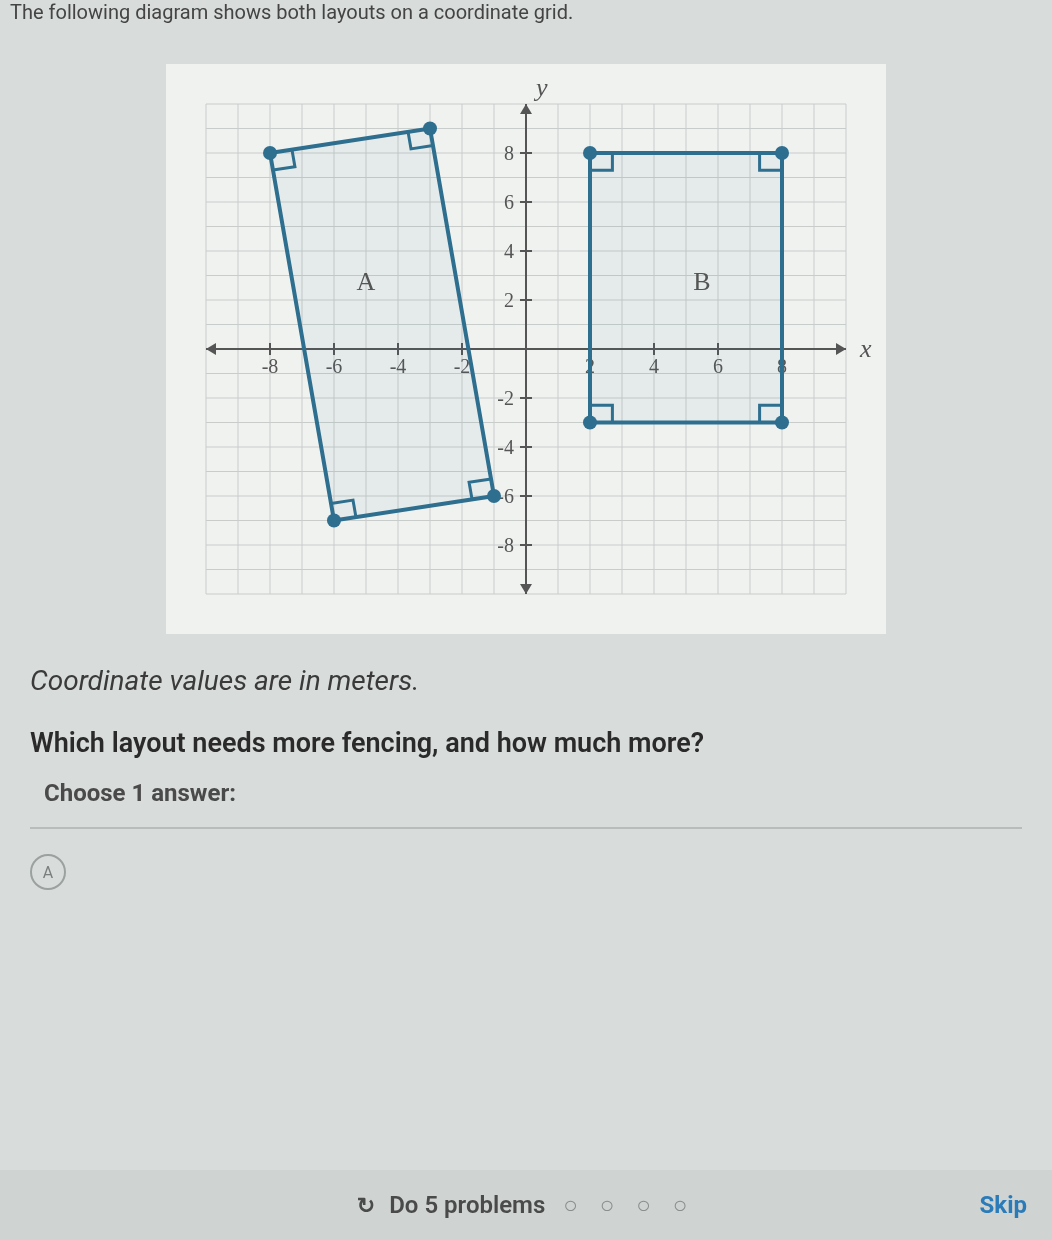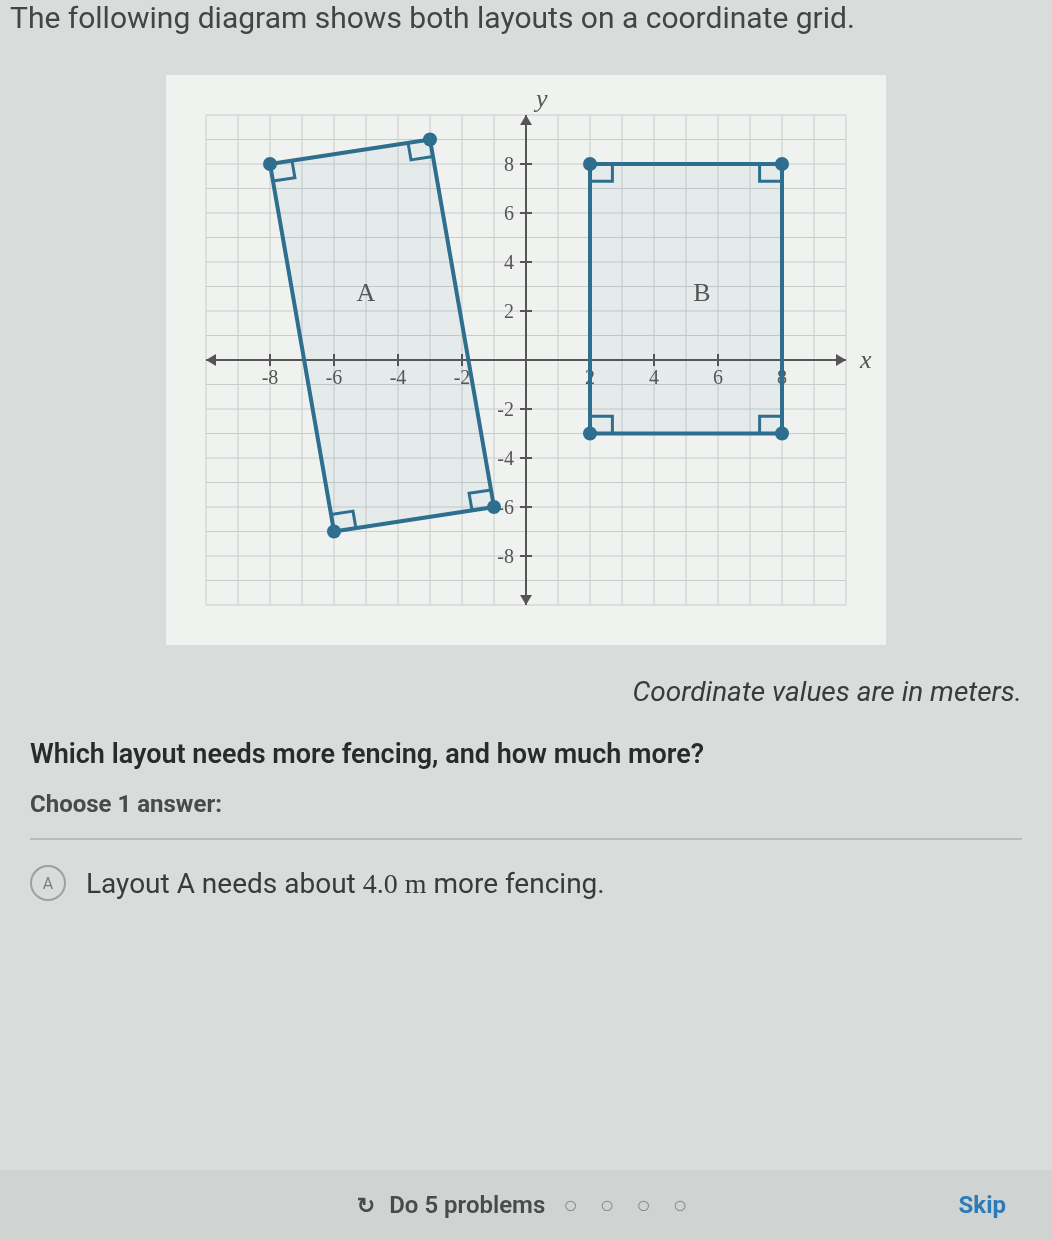--- a/index.html
+++ b/index.html
@@ -6,47 +6,47 @@
   body {
     width: 1052px;
     height: 1240px;
     background: #d8dcdb;
     font-family: -apple-system, BlinkMacSystemFont, "Segoe UI", Roboto, sans-serif;
     color: #2f2f2f;
     overflow: hidden;
     position: relative;
   }
   .intro {
-    font-size: 30px;
+    font-size: 20px;
     padding: 0 10px 10px 10px;
     color: #444;
   }
   .chart-wrap {
     margin: 30px auto 20px auto;
     width: 720px;
     height: 570px;
     background: #f0f2f0;
     position: relative;
   }
   .body-text {
     padding: 10px 30px;
     font-size: 28px;
     color: #3a3a3a;
   }
-  .italic { font-style: italic; text-align: right; }
+  .italic { font-style: italic; }
   .question {
     font-weight: 600;
     font-size: 27px;
     padding: 20px 30px 10px 30px;
     color: #2a2a2a;
   }
   .choose {
     font-weight: 700;
     font-size: 24px;
-    padding: 10px 30px;
+    padding: 10px 44px;
     color: #4a4a4a;
   }
   .divider {
     margin: 10px 30px;
     border: none;
     border-top: 2px solid #b8bcbb;
   }
   .answer-row {
     display: flex;
     align-items: center;
@@ -81,21 +81,21 @@
     margin-right: 14px;
     font-size: 22px;
   }
   .dots {
     margin-left: 18px;
     letter-spacing: 8px;
     color: #8a8f8d;
   }
   .skip {
     position: absolute;
-    right: 46px;
+    right: 25px;
     color: #2b7bb9;
     font-weight: 700;
   }
 
   
   svg { width: 100%; height: 100%; display: block; }
   .grid-line { stroke: #c8ccca; stroke-width: 1; }
   .axis { stroke: #555; stroke-width: 2; }
   .tick { stroke: #555; stroke-width: 2; }
   .tick-label { font-size: 20px; fill: #555; font-family: Georgia, serif; }
@@ -221,23 +221,20 @@
 <div class="body-text italic">Coordinate values are in meters.</div>
 
 <div class="question">Which layout needs more fencing, and how much more?</div>
 
 <div class="choose">Choose 1 answer:</div>
 
 <hr class="divider">
 
 <div class="answer-row">
   <div class="circle">A</div>
-  <div>
-    <span>Layout A needs about </span><span class="katex">4.0 m</span><span> more fencing.</span>
-  </div>
 </div>
 
 <div class="bottom-bar">
   <span class="refresh">↻</span>
   <span>Do 5 problems</span>
   <span class="dots">○ ○ ○ ○</span>
   <span class="skip">Skip</span>
 </div>
 
 </body></html>

